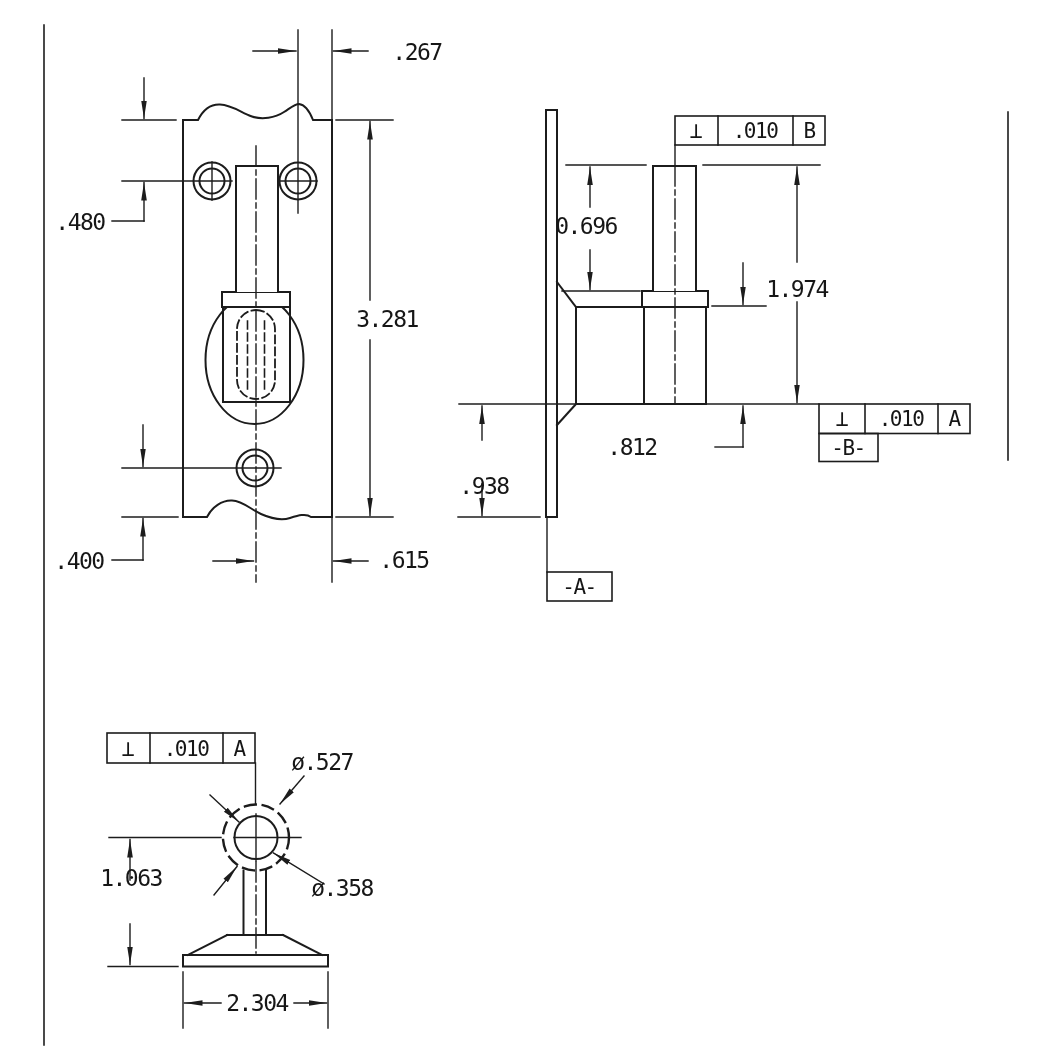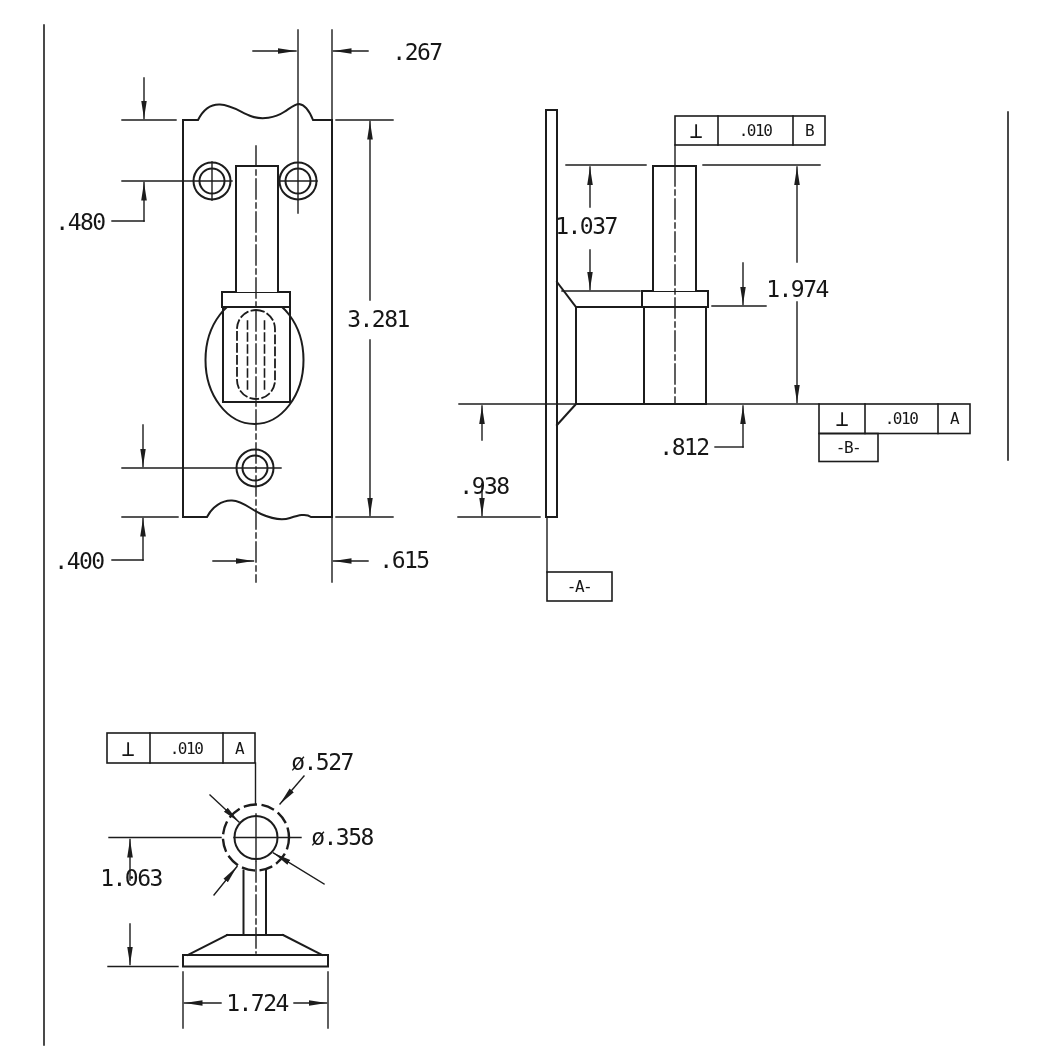--- a/index.html
+++ b/index.html
@@ -1,21 +1,21 @@
 <!DOCTYPE html>
 <html><head>
 <meta charset="utf-8">
 <style>
   html,body{margin:0;padding:0;background:#ffffff;}
   #canvas{position:relative;width:1052px;height:1052px;background:#ffffff;overflow:hidden;
           font-family:"DejaVu Sans Mono", monospace;padding-left:46px;}
   #drawing{position:absolute;left:0;top:0;}
   .lbl{position:absolute;transform:translate(-50%,-50%);color:#161616;font-size:23px;
        letter-spacing:-1.5px;white-space:nowrap;line-height:1;}
-  .lbl.small{font-size:16px;text-align:center;}
+  .lbl.small{font-size:21px;text-align:center;}
   .lbl.sym{font-size:22px;letter-spacing:0;}
 </style>
 </head>
 <body>
 
 <div id="canvas">
 
 <svg id="drawing" width="1052" height="1052" viewBox="0 0 1052 1052" stroke="#1c1c1c" fill="none" stroke-linecap="square">
   <defs>
     <marker id="arr" markerUnits="userSpaceOnUse" markerWidth="19" markerHeight="8" refX="18" refY="4" orient="auto">
@@ -179,43 +179,43 @@
       <line x1="210" y1="795" x2="239" y2="822" marker-end="url(#arr)"></line>
       <line x1="324" y1="884" x2="273.5" y2="853" marker-end="url(#arr)"></line>
     </g>
   </g>
 </svg>
 
 <div>
 
   <div class="lbl" style="left:417px;top:52px">.267</div>
   <div class="lbl" style="left:80px;top:222px">.480</div>
-  <div class="lbl" style="left:378px;top:319px">3.281</div>
+  <div class="lbl" style="left:387px;top:319px">3.281</div>
   <div class="lbl" style="left:79px;top:561px">.400</div>
   <div class="lbl" style="left:404px;top:560px">.615</div>
 
-  <div class="lbl" style="left:586px;top:226px">1.037</div>
+  <div class="lbl" style="left:586px;top:226px">0.696</div>
   <div class="lbl" style="left:797px;top:289px">1.974</div>
   <div class="lbl" style="left:484px;top:486px">.938</div>
-  <div class="lbl" style="left:684px;top:447px">.812</div>
+  <div class="lbl" style="left:632px;top:447px">.812</div>
 
   <div class="lbl sym" style="left:696px;top:131px">⊥</div>
   <div class="lbl small" style="left:755px;top:131px">.010</div>
   <div class="lbl small" style="left:809px;top:131px">B</div>
 
   <div class="lbl sym" style="left:842px;top:419px">⊥</div>
   <div class="lbl small" style="left:901px;top:419px">.010</div>
   <div class="lbl small" style="left:954px;top:419px">A</div>
 
   <div class="lbl small" style="left:848px;top:448px">-B-</div>
   <div class="lbl small" style="left:579px;top:587px">-A-</div>
 
   <div class="lbl sym" style="left:128px;top:749px">⊥</div>
   <div class="lbl small" style="left:186px;top:749px">.010</div>
   <div class="lbl small" style="left:239px;top:749px">A</div>
 
   <div class="lbl" style="left:322px;top:762px">ø.527</div>
-  <div class="lbl" style="left:342px;top:837px">ø.358</div>
+  <div class="lbl" style="left:342px;top:888px">ø.358</div>
   <div class="lbl" style="left:131px;top:878px">1.063</div>
-  <div class="lbl" style="left:257px;top:1003px">1.724</div>
+  <div class="lbl" style="left:257px;top:1003px">2.304</div>
 </div>
 
 </div>
 
 </body></html>

